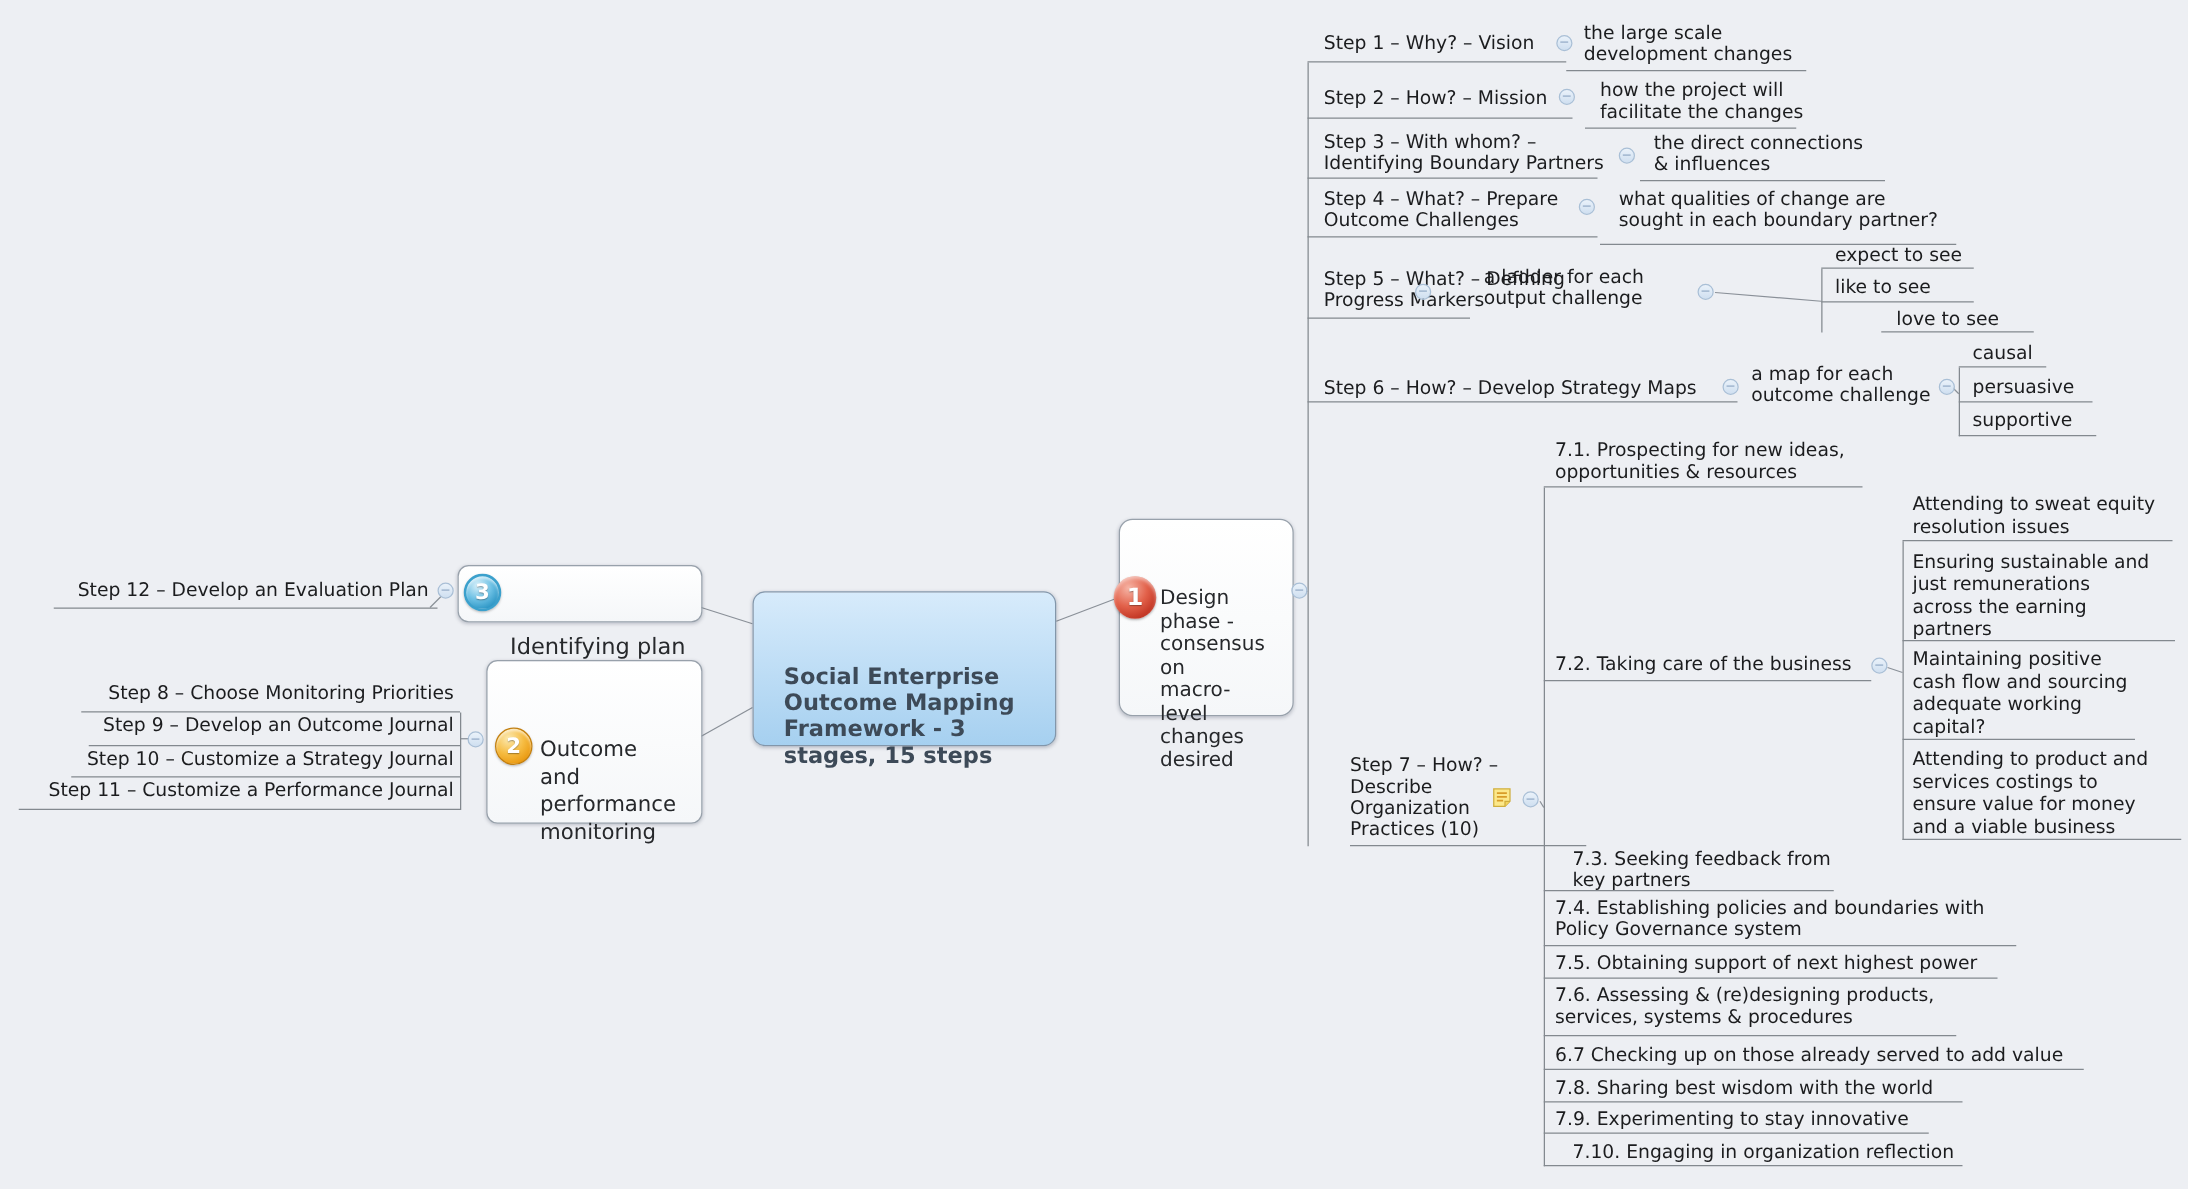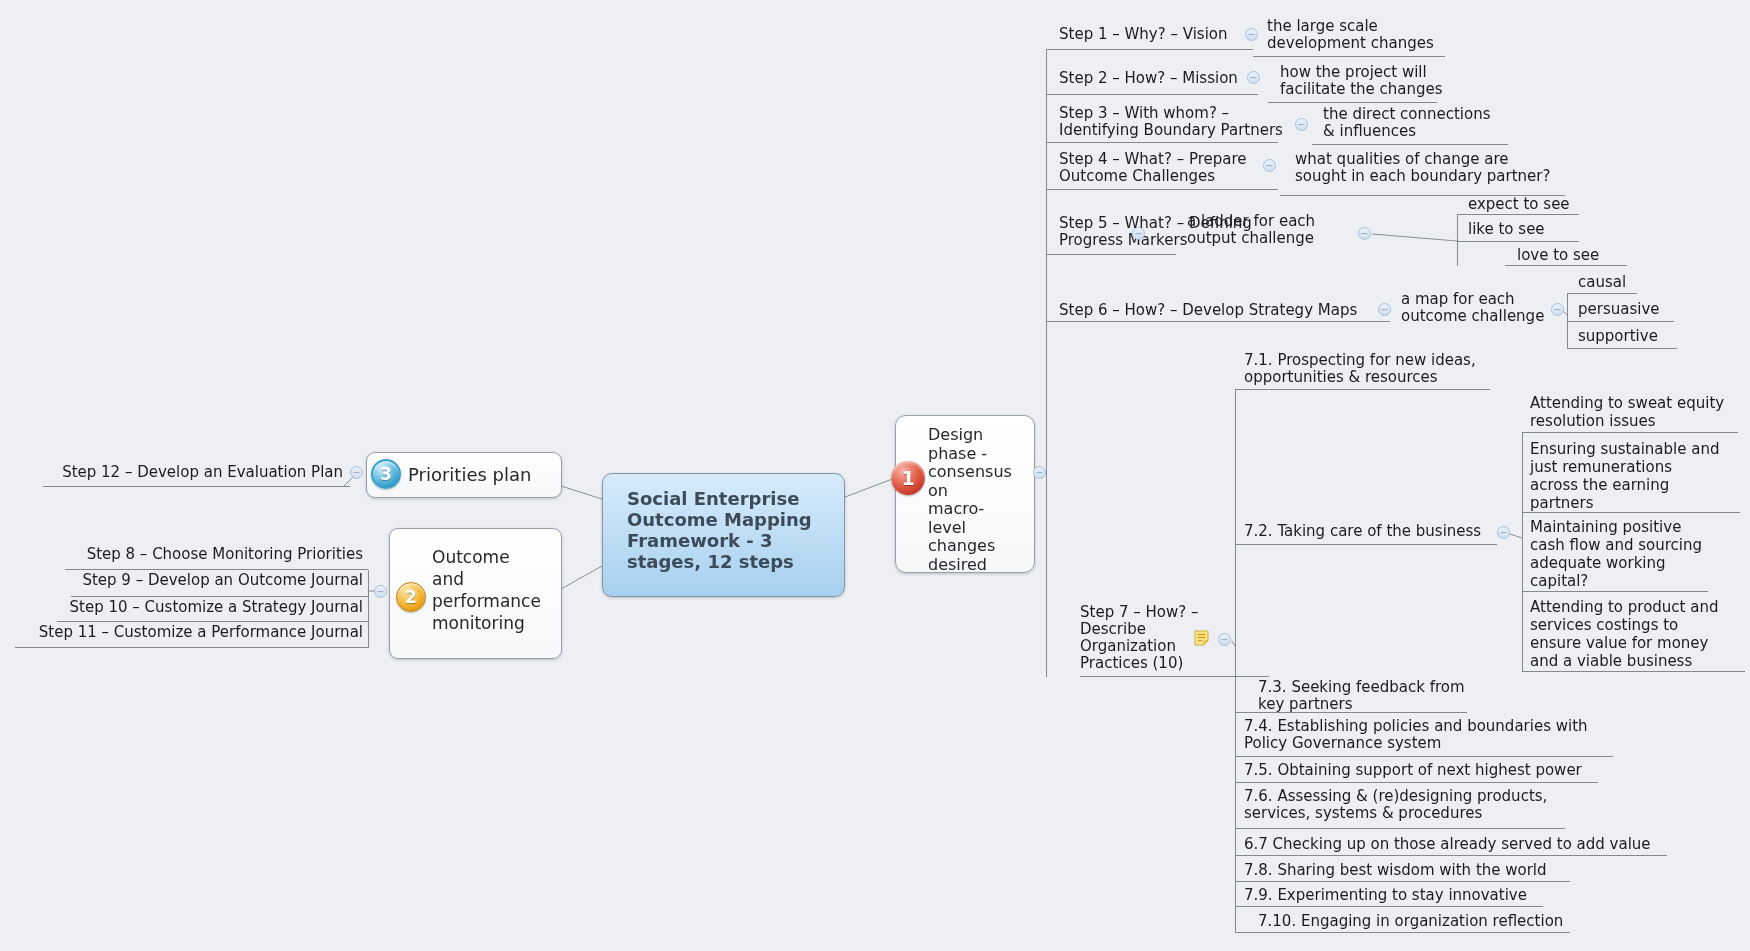--- a/index.html
+++ b/index.html
@@ -32,21 +32,21 @@
     border:1px solid #a9bfd6;
     color:#8aa3c0;font-size:10px;line-height:11px;text-align:center;
     cursor:pointer;
   }
   .box{
     position:absolute;box-sizing:border-box;
     background:linear-gradient(#ffffff,#f5f7f9);
     border:1px solid #98a1ab;border-radius:9px;
     box-shadow:0 1px 3px rgba(60,70,90,.28);
   }
-  .boxlabel{position:absolute;white-space:pre;color:#26282b;}
+  .boxlabel{position:absolute;white-space:pre;color:#26282b;margin-top:43px;}
   .badge{
     position:absolute;border-radius:50%;color:#fff;font-weight:bold;
     text-align:center;box-sizing:border-box;
     text-shadow:0 1px 1px rgba(0,0,0,.35);
   }
   #badge1{
     left:891px;top:461px;width:34px;height:34px;font-size:19px;line-height:34px;
     background:radial-gradient(circle at 35% 28%, #f6b5a6 0%, #e2614a 45%, #c03322 78%, #a82a18 100%);
     box-shadow:inset 0 2px 3px rgba(255,255,255,.55), 0 1px 2px rgba(0,0,0,.3);
   }
@@ -182,35 +182,35 @@
 
   <div class="cell r" style="left:43px;top:464px;width:307px;height:23px;padding-right:7px;">Step 12 – Develop an Evaluation Plan</div>
   <div class="ci" style="left:350px;top:466px;">−</div>
   <div class="cell r" style="left:65px;top:546px;width:303px;height:24px;padding-right:5px;">Step 8 – Choose Monitoring Priorities</div>
   <div class="cell r" style="left:71px;top:572px;width:297px;height:25px;padding-right:5px;">Step 9 – Develop an Outcome Journal</div>
   <div class="cell r" style="left:57px;top:599px;width:311px;height:23px;padding-right:5px;">Step 10 – Customize a Strategy Journal</div>
   <div class="cell r" style="left:15px;top:624px;width:353px;height:24px;padding-right:5px;">Step 11 – Customize a Performance Journal</div>
   <div class="ci" style="left:374px;top:585px;">−</div>
 
   <div class="box" style="left:366px;top:452px;width:196px;height:46px;"></div>
-  <div class="boxlabel" style="left:408px;top:461px;font-size:18px;line-height:28px;">Priorities plan</div>
+  <div class="boxlabel" style="left:408px;top:461px;font-size:18px;line-height:28px;">Identifying plan</div>
   <div class="badge" id="badge3">3</div>
 
   <div class="box" style="left:389px;top:528px;width:173px;height:131px;"></div>
   <div class="boxlabel" style="left:432px;top:546px;font-size:17px;line-height:22px;">Outcome
 and
 performance
 monitoring</div>
   <div class="badge" id="badge2">2</div>
 
   <div class="box" id="central" style="left:602px;top:473px;width:243px;height:124px;"></div>
   <div class="boxlabel" style="left:627px;top:488px;font-weight:bold;font-size:18px;line-height:21px;color:#3d4a58;">Social Enterprise
 Outcome Mapping
 Framework - 3
-stages, 12 steps</div>
+stages, 15 steps</div>
 
   <div class="box" style="left:895px;top:415px;width:140px;height:158px;border-radius:11px;"></div>
   <div class="boxlabel" style="left:928px;top:426px;font-size:16px;line-height:18.5px;">Design
 phase -
 consensus
 on
 macro-
 level
 changes
 desired</div>

